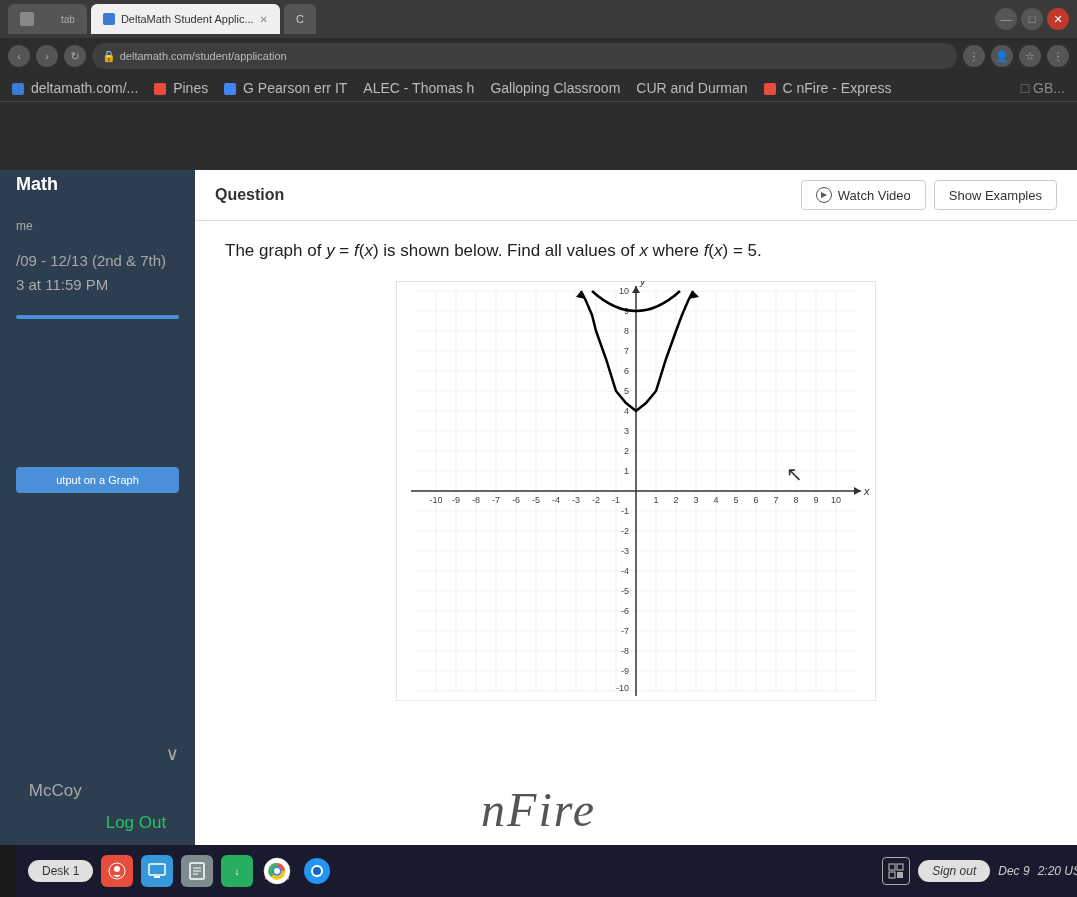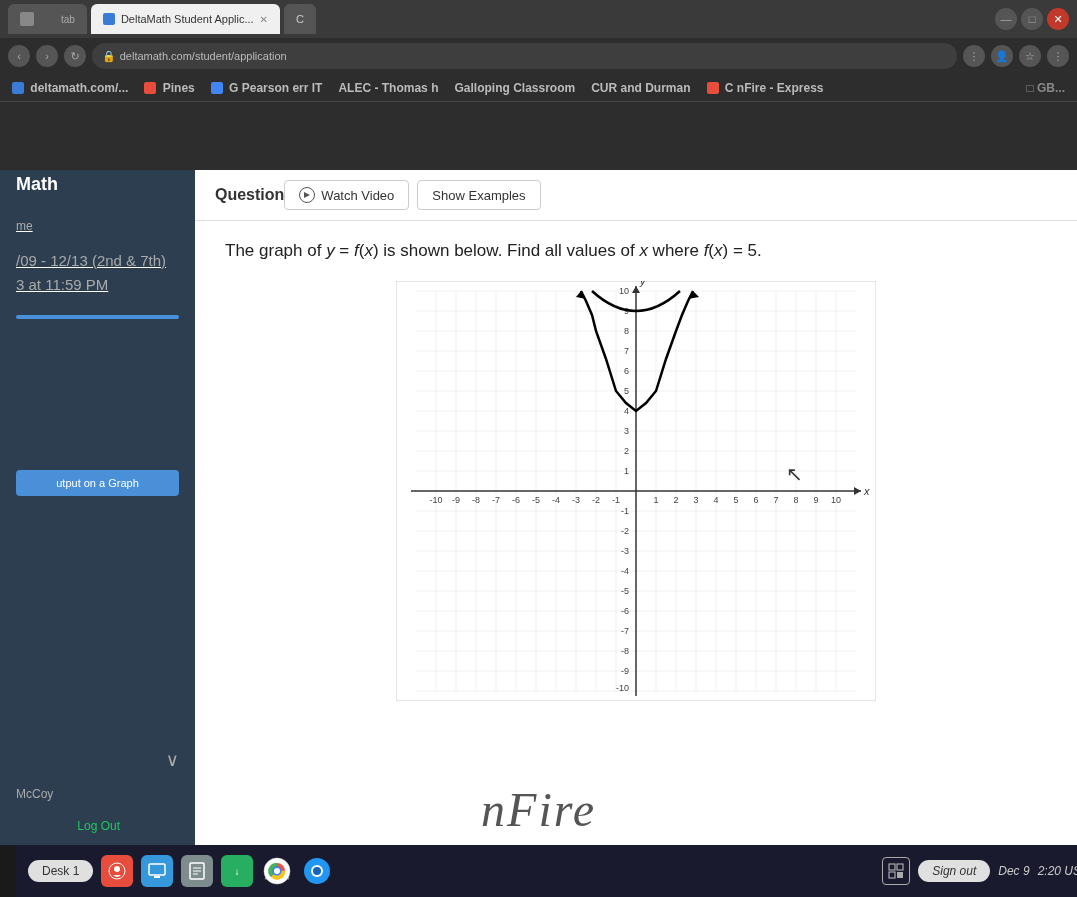--- a/index.html
+++ b/index.html
@@ -99,27 +99,26 @@
       align-items: center;
       height: 28px;
       padding: 0 6px;
       gap: 4px;
       background: #2d2d2d;
       border-bottom: 1px solid #444;
       overflow: hidden;
     }
 
     .bookmark-item {
-      font-size: 12px;
+      font-size: 14px;
       color: #bbb;
       padding: 2px 6px;
       border-radius: 3px;
       white-space: nowrap;
       cursor: pointer;
-      font-weight: bold;
     }
 
     .bookmark-icon {
       width: 12px;
       height: 12px;
       background: #777;
       border-radius: 2px;
       display: inline-block;
       margin-right: 3px;
       vertical-align: middle;
@@ -146,21 +145,20 @@
     .sidebar-subject {
       font-size: 18px;
       font-weight: bold;
       color: white;
       padding: 4px 16px 10px;
     }
 
     .sidebar-nav {
       flex: 1;
       padding: 8px 0;
-      text-decoration: underline;
     }
 
     .sidebar-nav-item {
       padding: 6px 16px;
       font-size: 12px;
       color: #aaa;
       cursor: pointer;
     }
 
     .sidebar-info {
@@ -184,38 +182,39 @@
       padding: 7px 10px;
       border-radius: 4px;
       font-size: 11px;
       cursor: pointer;
       text-align: center;
     }
 
     .sidebar-footer {
       padding: 12px 16px;
       display: flex;
-      justify-content: flex-start;
-      font-size: 12px;
+      justify-content: center;
+      font-size: 17px;
       color: #aaa;
       cursor: pointer;
       gap: 24px;
     }
 
     
     .content-area {
       flex: 1;
       background: white;
       display: flex;
       flex-direction: column;
       overflow: hidden;
     }
 
     .content-header {
       display: flex;
+      justify-content: space-between;
       align-items: center;
       padding: 10px 20px;
       border-bottom: 1px solid #ddd;
       background: white;
     }
 
     .content-header-title {
       font-size: 16px;
       font-weight: bold;
       color: #333;

